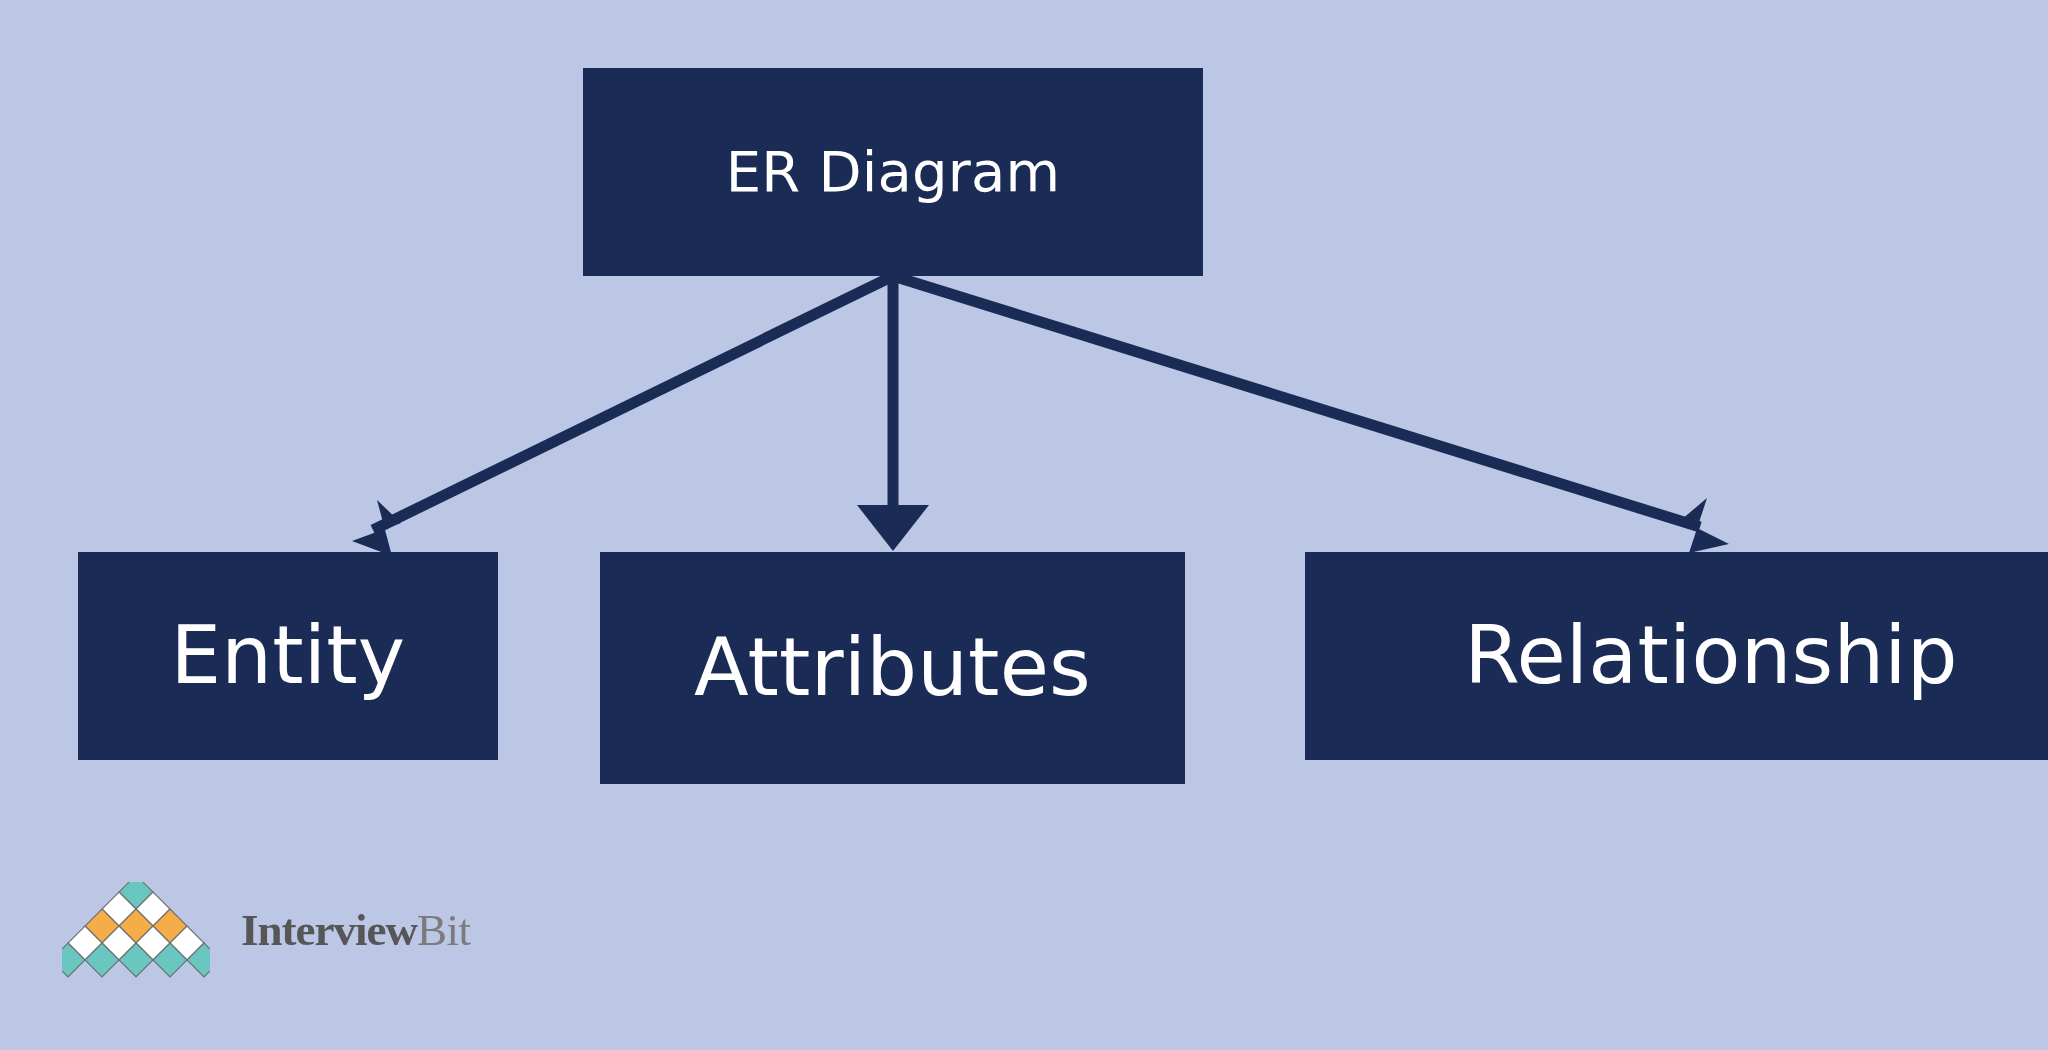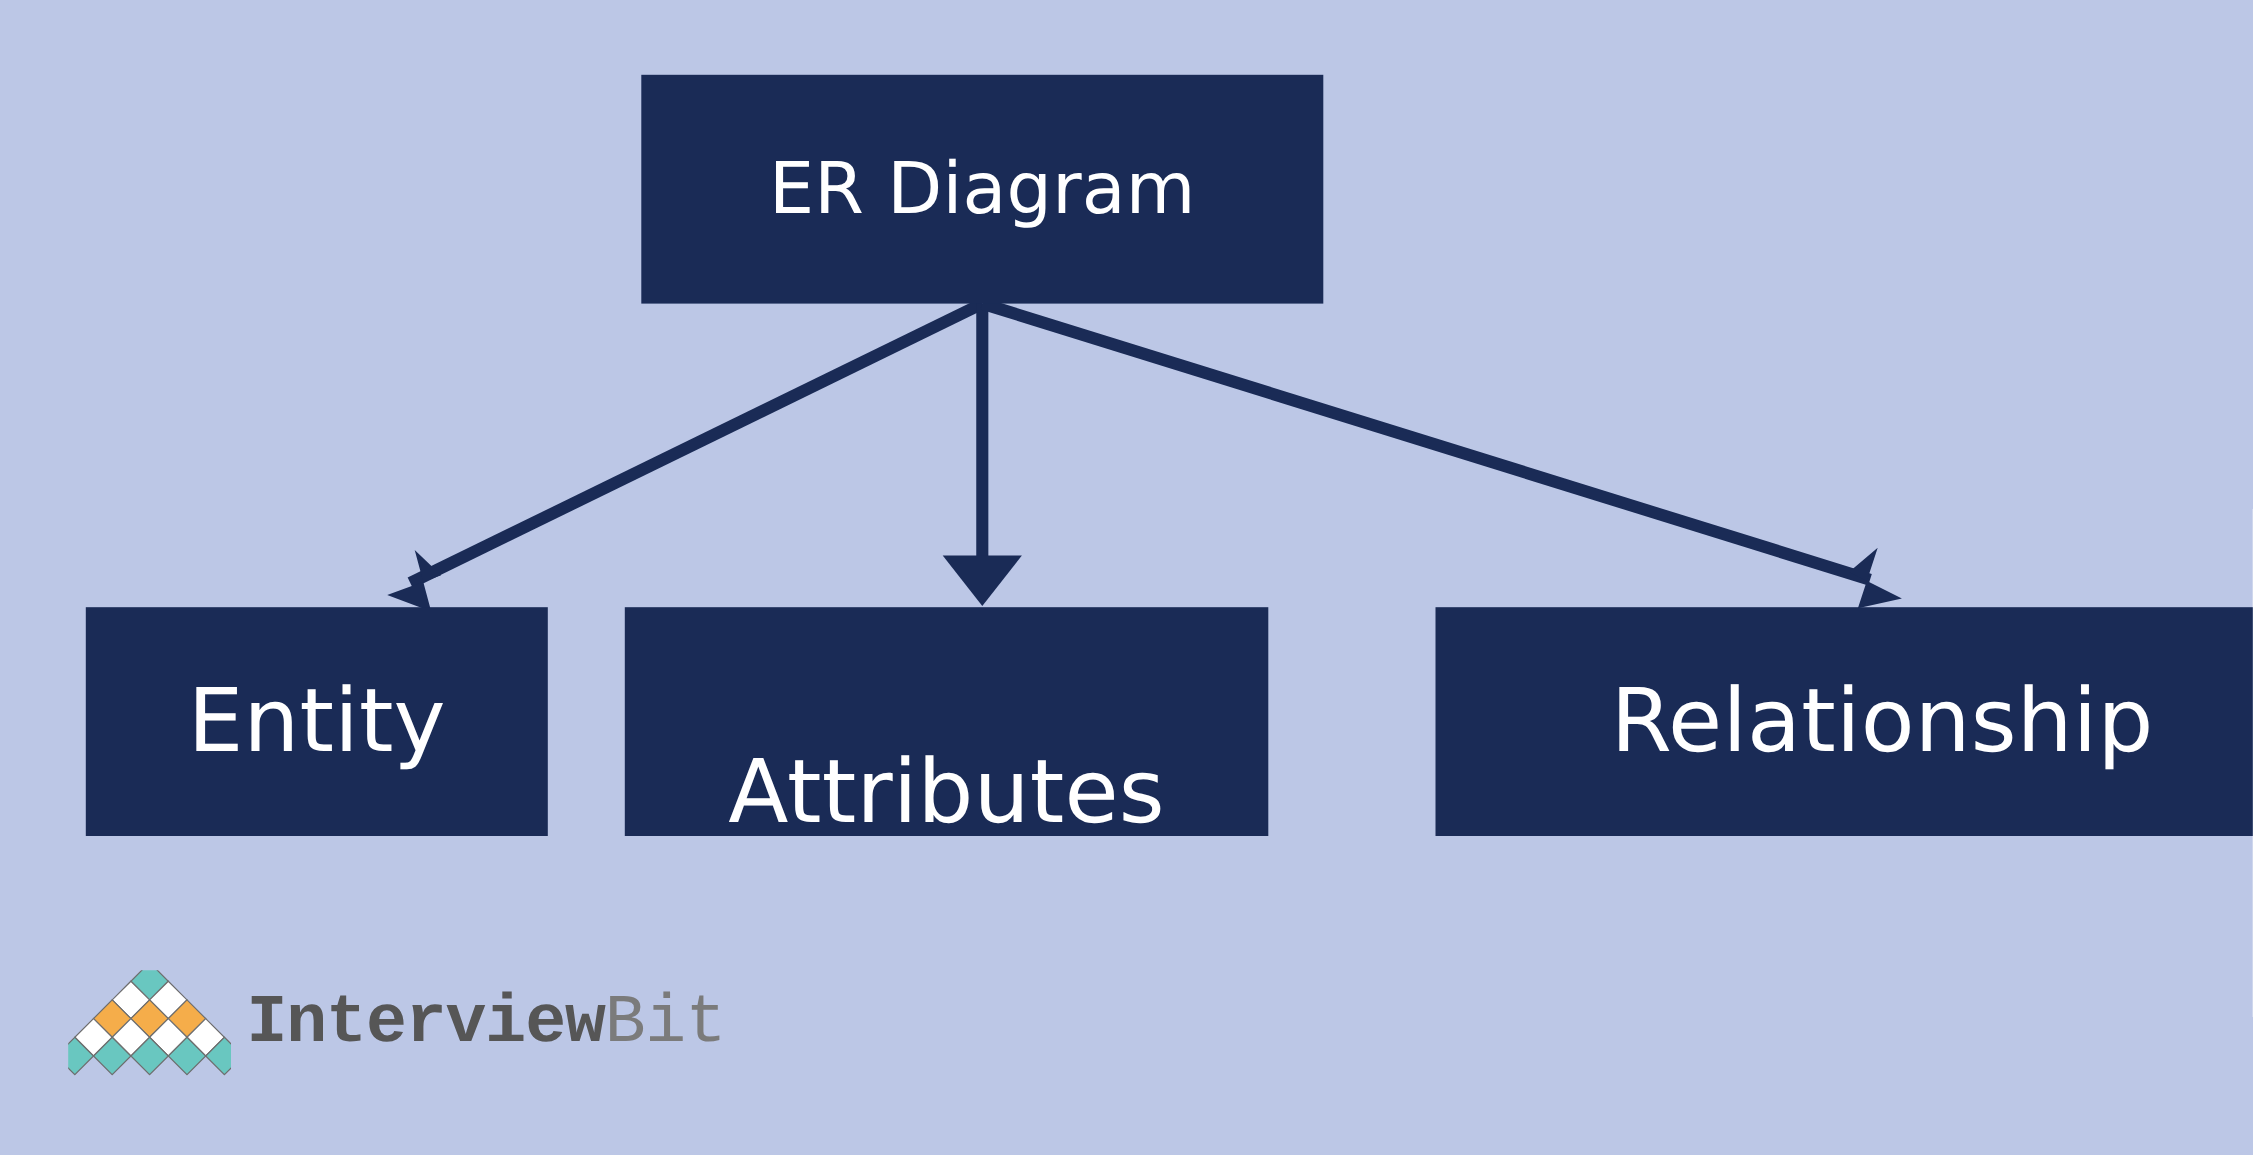--- a/index.html
+++ b/index.html
@@ -45,34 +45,33 @@
     letter-spacing: 0.2px;
     white-space: nowrap;
     line-height: 1;
   }
   #node-root {
     left: 583px;
     top: 68px;
     width: 620px;
     height: 208px;
   }
-  #node-root .node-label { font-size: 65px; }
+  #node-root .node-label { font-size: 56px; }
 
   #node-entity {
     left: 78px;
     top: 552px;
     width: 420px;
     height: 208px;
   }
   #node-attributes {
-    left: 568px;
+    left: 600px;
     top: 552px;
     width: 585px;
-    height: 208px;
-    align-items: flex-end;
+    height: 232px;
   }
   #node-relationship {
     left: 1305px;
     top: 552px;
     width: 812px;
     height: 208px;
   }
   #node-entity .node-label,
   #node-attributes .node-label,
   #node-relationship .node-label { font-size: 80px; }
@@ -85,23 +84,23 @@
     display: flex;
     align-items: center;
     z-index: 4;
   }
   #brand-mark {
     width: 148px;
     height: 96px;
     flex: 0 0 auto;
   }
   #brand-text {
-    margin-left: 14px;
-    font-family: Liberation Mono, monospace;
-    font-size: 62px;
+    margin-left: 31px;
+    font-family: Liberation Serif, serif;
+    font-size: 45px;
     line-height: 1;
     white-space: nowrap;
   }
   #brand-text .word-interview {
     color: #565656;
     font-weight: 700;
     letter-spacing: -1px;
   }
   #brand-text .word-bit {
     color: #7b7b7b;

